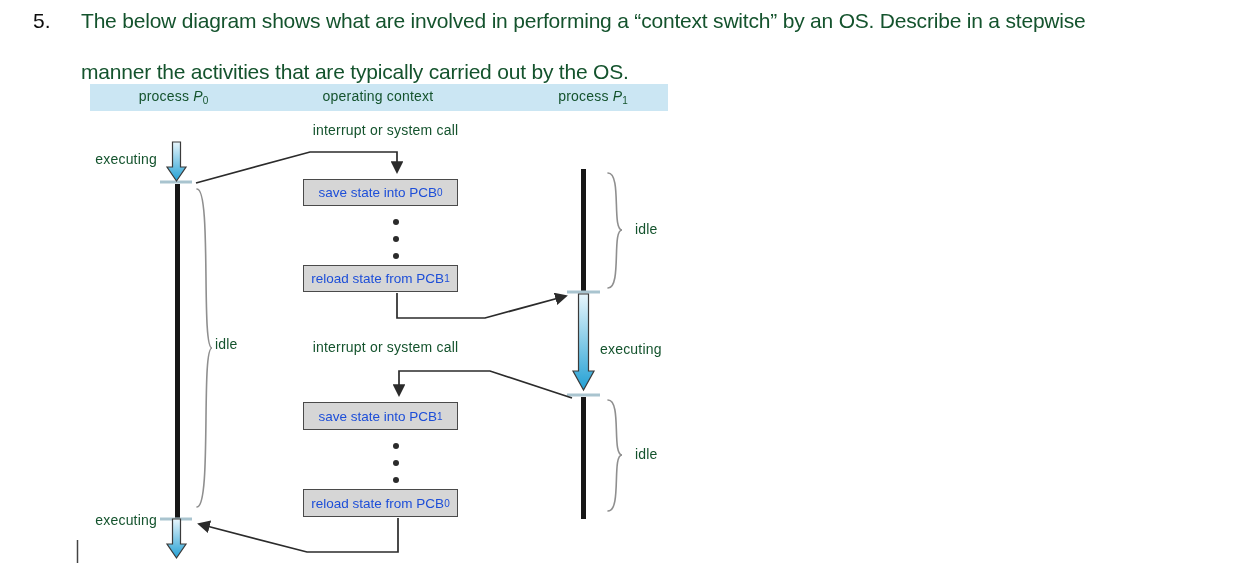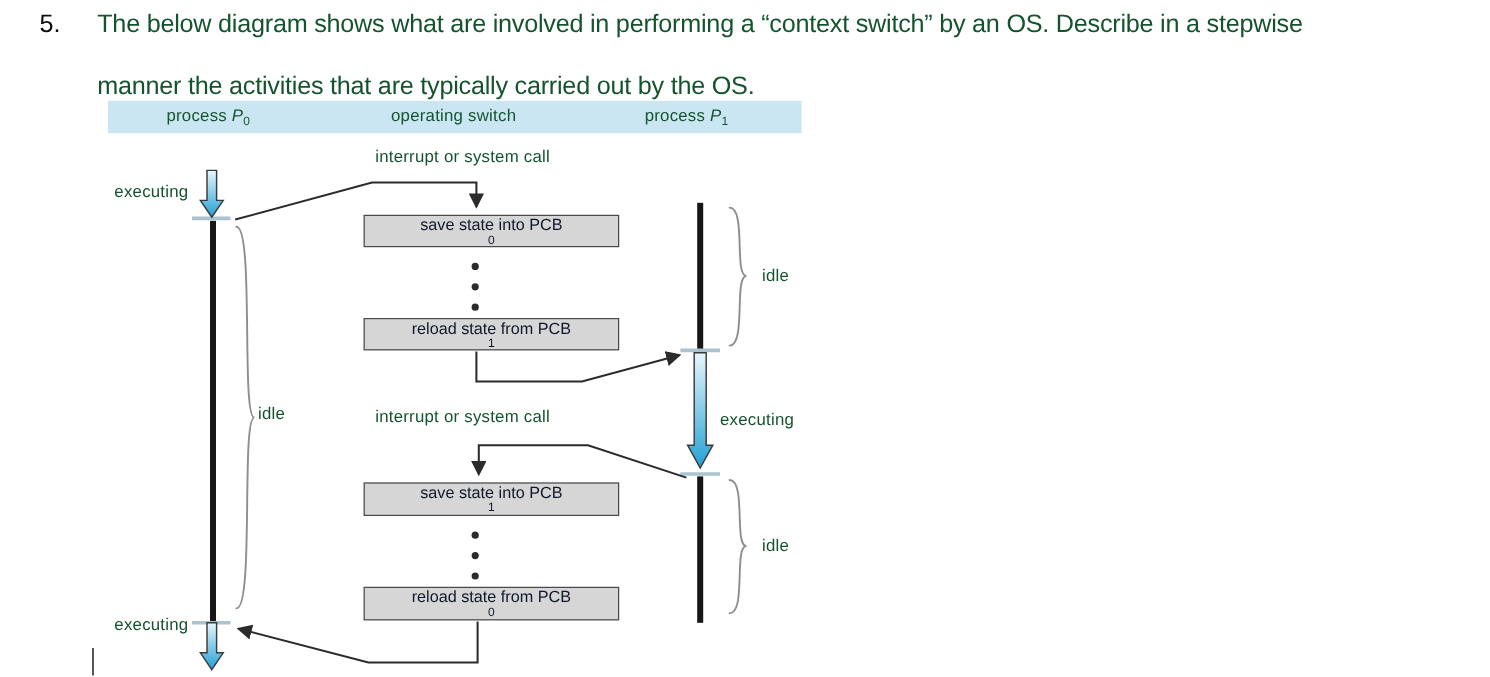--- a/index.html
+++ b/index.html
@@ -14,44 +14,44 @@
 
   
   .header-bar{position:absolute;left:90px;top:84px;width:578px;height:27px;background:#cbe6f3;}
   .dlabel{position:absolute;font-size:14px;color:#14532d;white-space:nowrap;letter-spacing:0.2px;}
   .center{text-align:center;}
   .right{text-align:right;}
   .var{font-style:italic;}
   .sub{font-size:10px;vertical-align:-3px;letter-spacing:0;}
 
   
-  .pbox{position:absolute;left:303px;width:213px;background:#d6d6d6;border:1.6px solid #4a4a4a;
+  .pbox{position:absolute;left:303px;width:155px;background:#d6d6d6;border:1.6px solid #4a4a4a;
     box-sizing:border-box;display:flex;align-items:center;justify-content:center;
-    font-size:13.5px;color:#0f172a;white-space:nowrap;flex-direction:column;}
+    font-size:13.5px;color:#1d4ed8;white-space:nowrap;}
 
   svg.overlay{position:absolute;left:0;top:0;width:1242px;height:564px;pointer-events:none;}
 </style>
 </head>
 <body>
 
 <div class="page">
 
   <div class="q-num">5.</div>
   <div class="q-line q1">The below diagram shows what are involved in performing a “context switch” by an OS. Describe in a stepwise</div>
   <div class="q-line q2">manner the activities that are typically carried out by the OS.</div>
 
   <div>
 
     <div class="header-bar"></div>
 
     <div class="dlabel center" style="left:96px;top:88px;width:155px;"><span>process </span><span class="var">P</span><span class="sub">0</span></div>
 
-    <div class="dlabel center" style="left:288px;top:88px;width:180px;">operating switch</div>
+    <div class="dlabel center" style="left:288px;top:88px;width:180px;">operating context</div>
 
-    <div class="dlabel center" style="left:502px;top:88px;width:140px;"><span>process </span><span class="var">P</span><span class="sub">1</span></div>
+    <div class="dlabel center" style="left:523px;top:88px;width:140px;"><span>process </span><span class="var">P</span><span class="sub">1</span></div>
 
     <div class="dlabel center" style="left:293px;top:122px;width:185px;">interrupt or system call</div>
     <div class="dlabel right" style="left:84px;top:151px;width:73px;">executing</div>
     <div class="dlabel" style="left:215px;top:336px;">idle</div>
     <div class="dlabel center" style="left:293px;top:339px;width:185px;">interrupt or system call</div>
     <div class="dlabel" style="left:600px;top:341px;">executing</div>
     <div class="dlabel" style="left:635px;top:221px;">idle</div>
     <div class="dlabel" style="left:635px;top:446px;">idle</div>
     <div class="dlabel right" style="left:84px;top:512px;width:73px;">executing</div>
 

